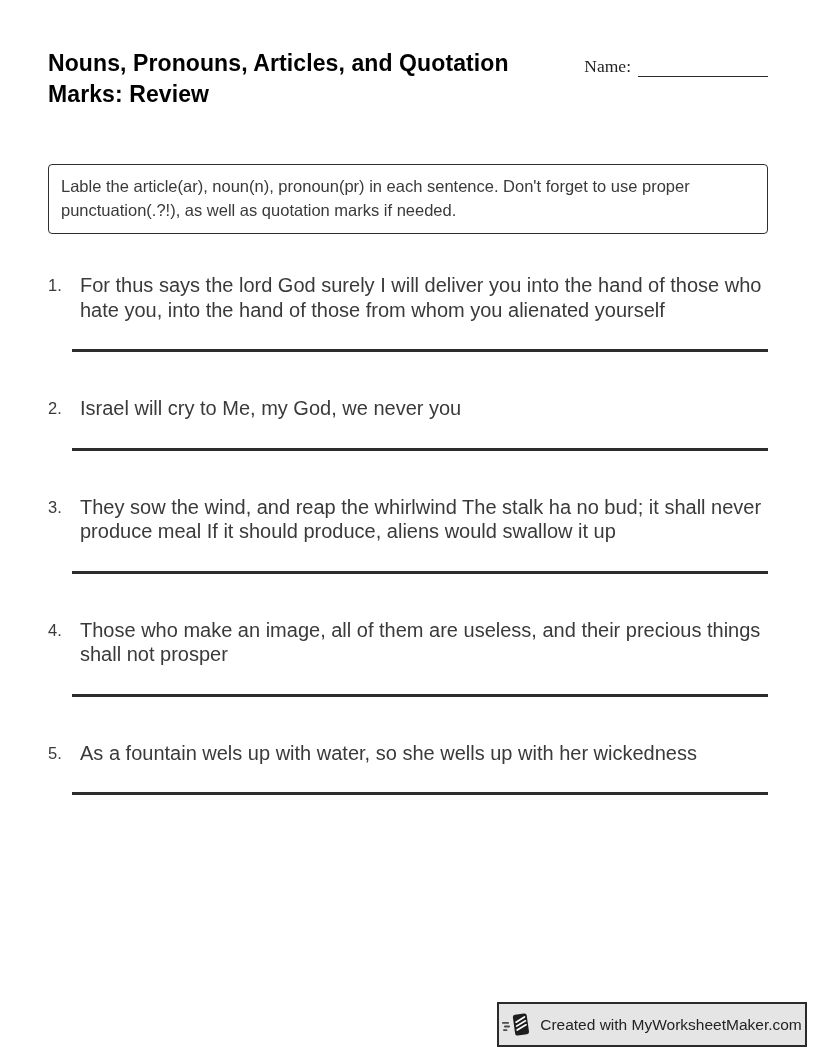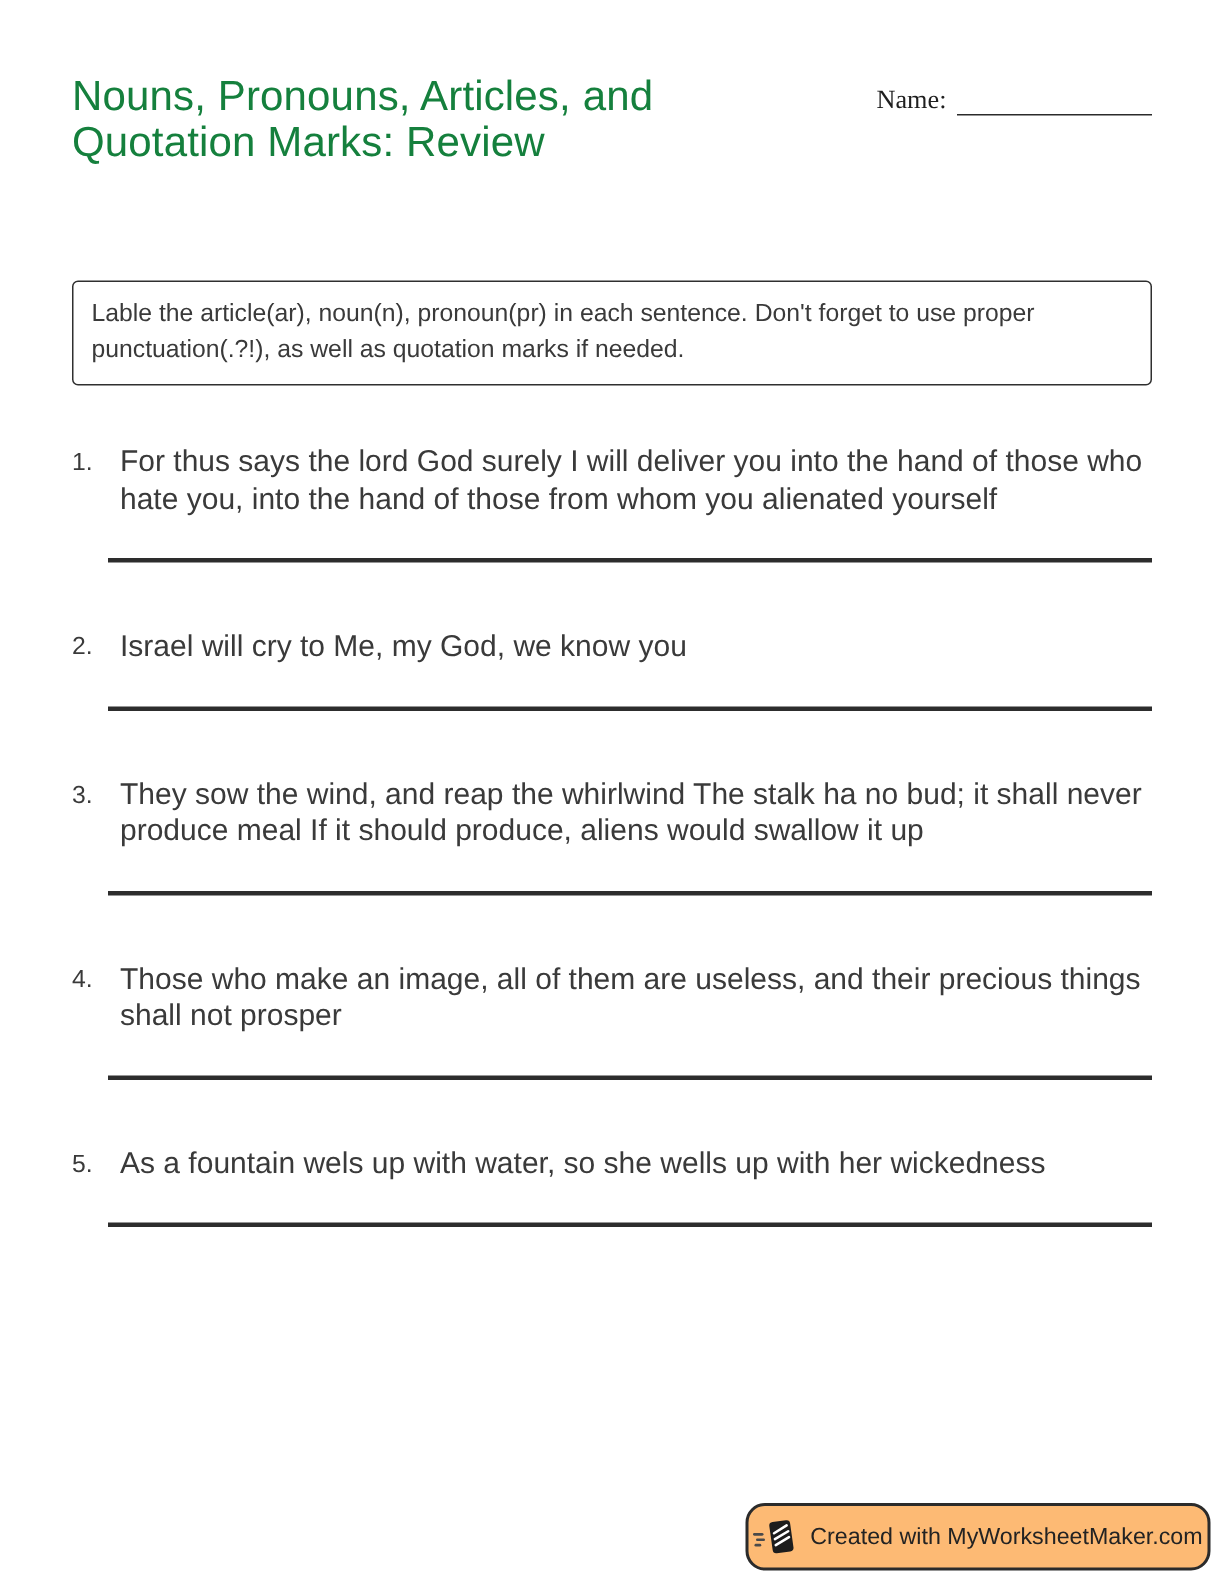--- a/index.html
+++ b/index.html
@@ -18,24 +18,24 @@
   }
 
   
   .header {
     display: flex;
     justify-content: space-between;
     align-items: flex-start;
   }
   .page-title {
     width: 505px;
-    font-size: 28px;
+    font-size: 23px;
     line-height: 31px;
-    font-weight: 400;
-    color: #15803d;
+    font-weight: 700;
+    color: #000000;
     letter-spacing: 0.1px;
   }
   .name-date {
     width: 228px;
     padding-top: 5px;
     font-family: "Liberation Serif", serif;
     font-size: 17.5px;
     color: #1f1f1f;
   }
   .nd-row {
@@ -52,21 +52,21 @@
   }
   .nd-line {
     display: inline-block;
     width: 130px;
     height: 20px;
     border-bottom: 1.5px solid #2b2b2b;
   }
 
   
   .instruction-box {
-    margin-top: 77px;
+    margin-top: 54px;
     border: 1.5px solid #2f2f2f;
     border-radius: 4px;
     padding: 9px 12px 11px 12px;
     font-size: 16.5px;
     line-height: 24px;
     color: #3a3a3a;
   }
 
   
   .question-list {
@@ -102,22 +102,22 @@
   }
 
   
   .footer-badge {
     position: absolute;
     right: 9px;
     bottom: 9px;
     width: 310px;
     height: 45px;
     border: 2px solid #2b2b2b;
-    border-radius: 13px;
-    background: #fdba74;
+    border-radius: 0;
+    background: #e5e5e5;
     display: flex;
     align-items: center;
     justify-content: center;
     gap: 8px;
   }
   .footer-credit {
     font-size: 15.5px;
     color: #232323;
     white-space: nowrap;
   }
@@ -147,21 +147,21 @@
       <div class="q-body">
         <span class="q-number">1.</span>
         <span class="q-text">For thus says the lord God surely I will deliver you into the hand of those who hate you, into the hand of those from whom you alienated yourself</span>
       </div>
       <div class="answer-line"></div>
     </li>
 
     <li class="question">
       <div class="q-body">
         <span class="q-number">2.</span>
-        <span class="q-text">Israel will cry to Me, my God, we know you</span>
+        <span class="q-text">Israel will cry to Me, my God, we never you</span>
       </div>
       <div class="answer-line"></div>
     </li>
 
     <li class="question">
       <div class="q-body">
         <span class="q-number">3.</span>
         <span class="q-text">They sow the wind, and reap the whirlwind The stalk ha no bud; it shall never produce meal If it should produce, aliens would swallow it up</span>
       </div>
       <div class="answer-line"></div>

